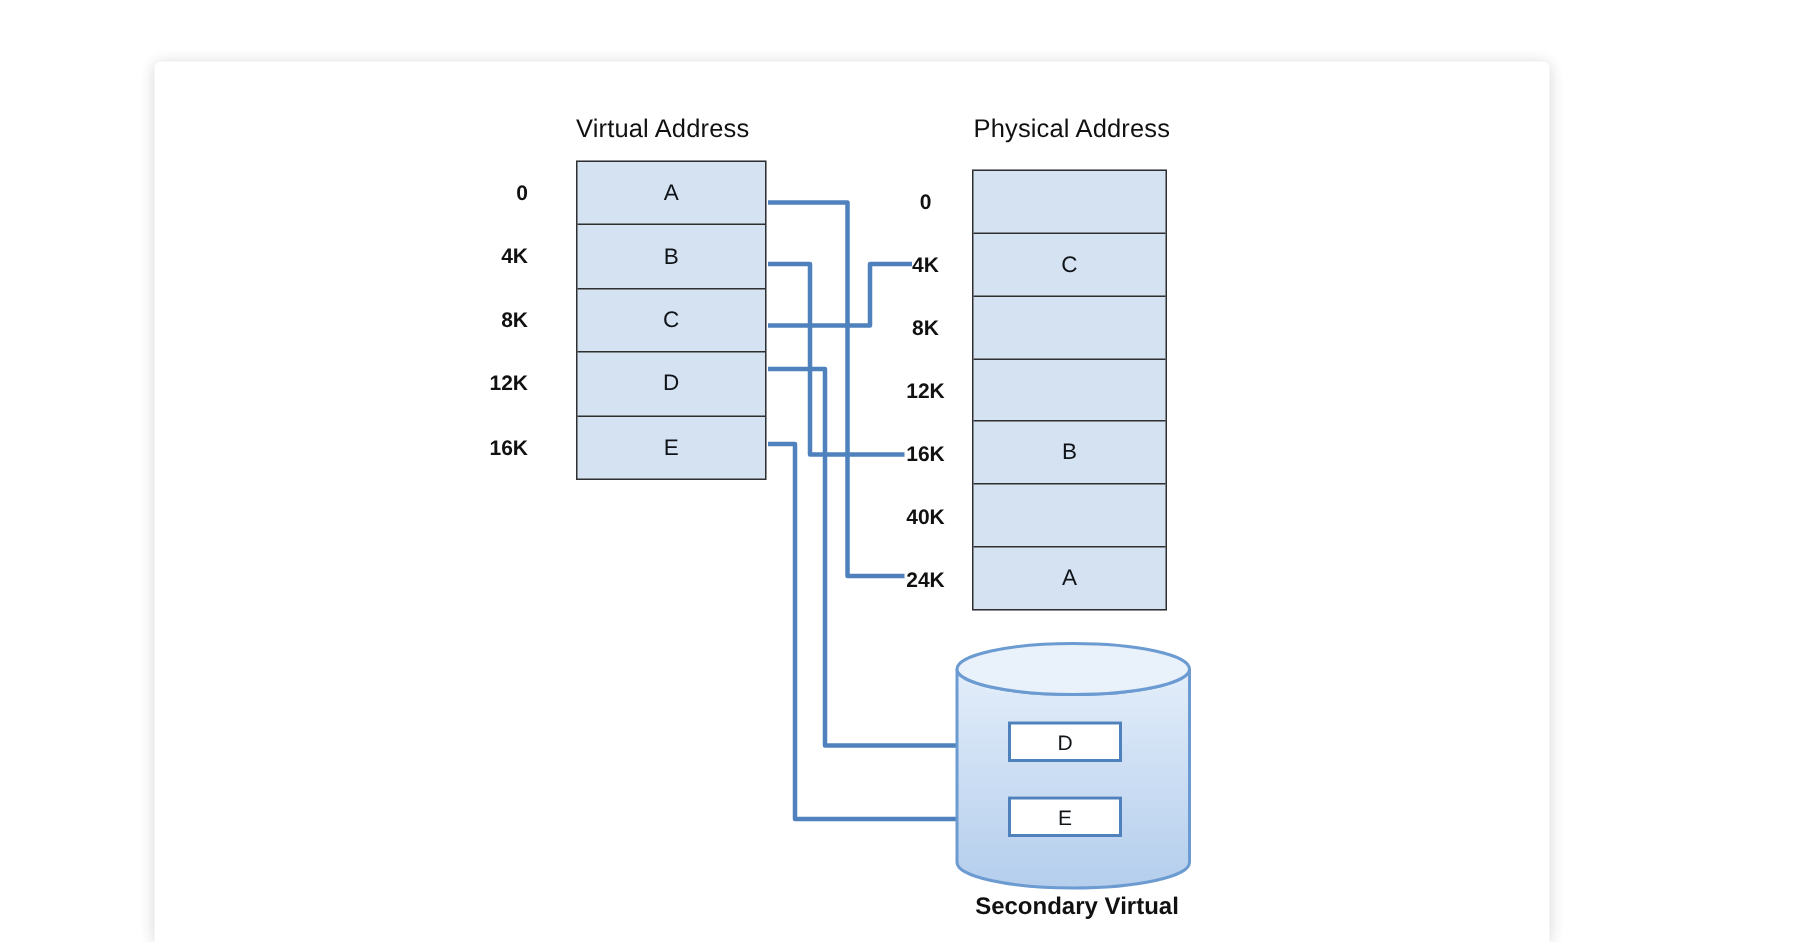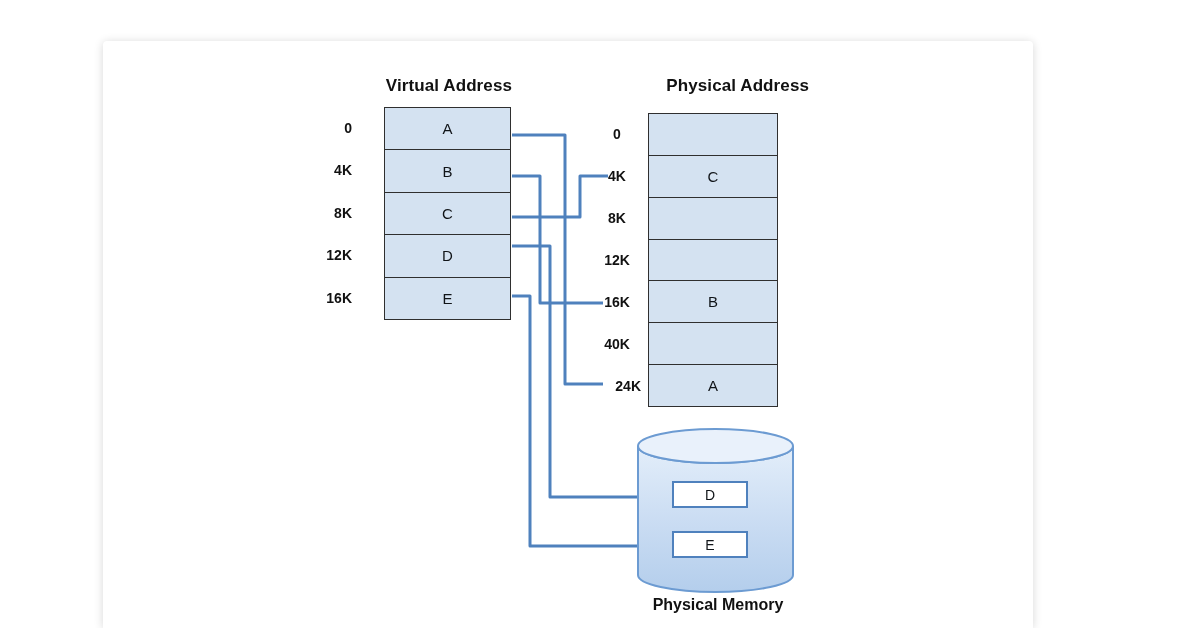--- a/index.html
+++ b/index.html
@@ -20,23 +20,23 @@
     position: absolute;
     left: 103px; top: 41px;
     width: 930px; height: 587px;
     background: #ffffff;
     border-radius: 4px 4px 0 0;
     box-shadow: 0 1px 10px rgba(0,0,0,0.16);
   }
   .col-title {
     position: absolute;
     font-size: 17px;
-    font-weight: 700;
+    font-weight: 400;
     color: #111;
-    text-align: right;
+    text-align: left;
     letter-spacing: 0.1px;
   }
   .memtable {
     position: absolute;
     border: 1.6px solid #2f2f2f;
     background: #d4e2f1;
     display: flex;
     flex-direction: column;
     box-sizing: border-box;
   }
@@ -147,21 +147,21 @@
         <span>A</span>
       </div>
   </div>
 
   <div class="addr p" style="top:124px;">0</div>
   <div class="addr p" style="top:166px;">4K</div>
   <div class="addr p" style="top:208px;">8K</div>
   <div class="addr p" style="top:250px;">12K</div>
   <div class="addr p" style="top:292px;">16K</div>
   <div class="addr p" style="top:334px;">40K</div>
-  <div class="addr p" style="top:376px;text-align:right;">24K</div>
+  <div class="addr p" style="top:376px;">24K</div>
 
   <svg class="overlay" viewBox="0 0 1200 628" xmlns="http://www.w3.org/2000/svg">
     <defs>
       <linearGradient id="cylGrad" x1="0" y1="0" x2="0" y2="1">
         <stop offset="0" stop-color="#e3eefa"></stop>
         <stop offset="0.5" stop-color="#cbddf3"></stop>
         <stop offset="1" stop-color="#b4ceec"></stop>
       </linearGradient>
     </defs>
 
@@ -179,14 +179,14 @@
     </g>
   </svg>
 
   <div class="disk-block" style="top:481px;">
     <span>D</span>
   </div>
   <div class="disk-block" style="top:531px;">
     <span>E</span>
   </div>
 
-  <div class="secondary-label">Physical Memory</div>
+  <div class="secondary-label">Secondary Virtual</div>
 </div>
 
 </body></html>

